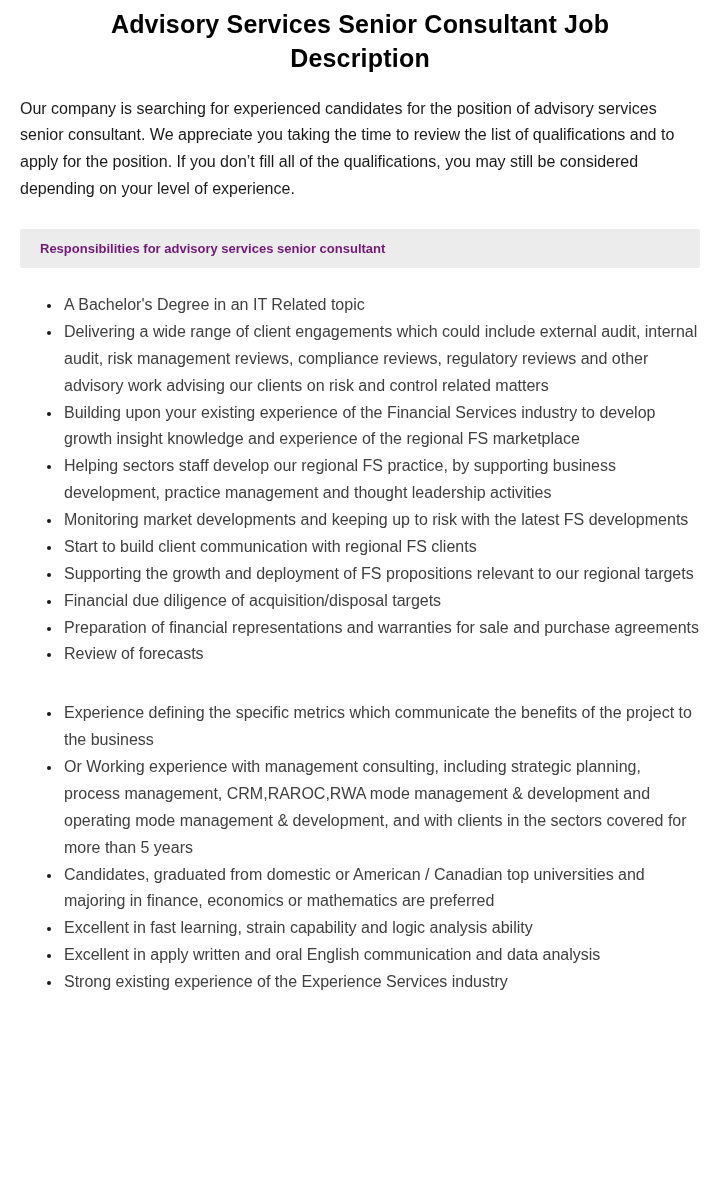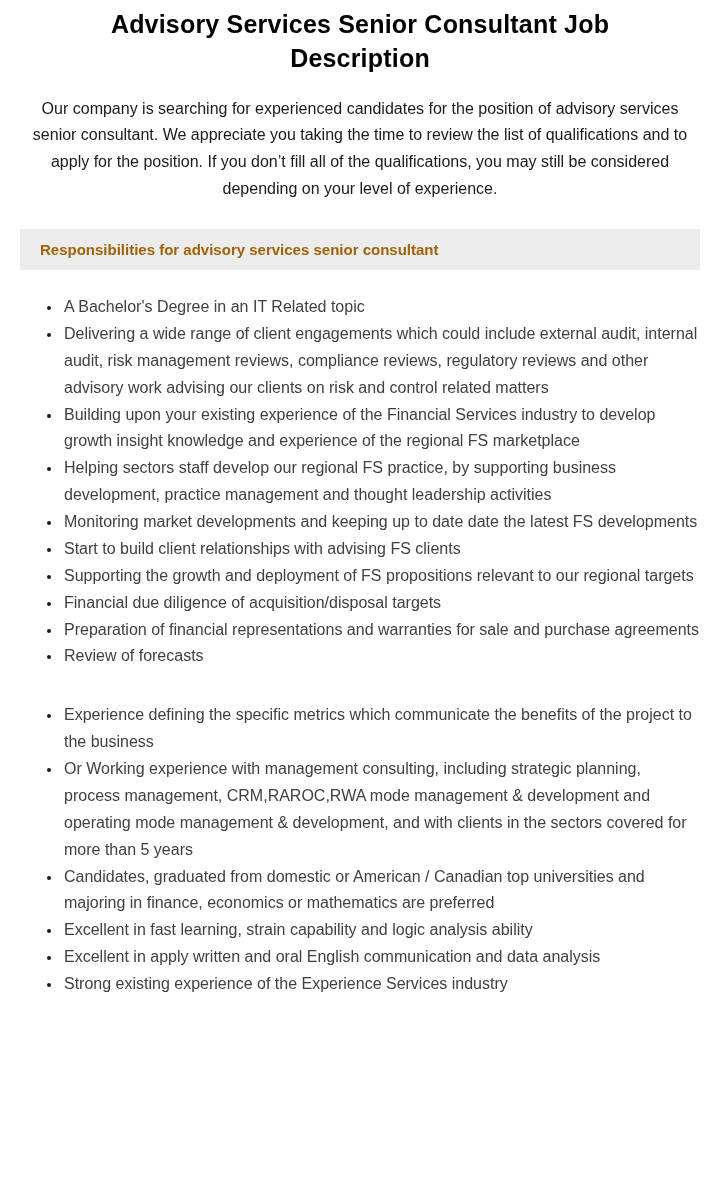--- a/index.html
+++ b/index.html
@@ -23,27 +23,26 @@
     color: #000000;
     padding: 4px 30px 0 30px;
     margin-bottom: 20px;
     letter-spacing: 0.2px;
   }
   p.intro {
     font-size: 16px;
     line-height: 1.68;
     color: #1a1a1a;
     margin-bottom: 26px;
-    text-align: center;
   }
   .section-heading {
     background: #ececec;
-    font-size: 15px;
+    font-size: 13px;
     font-weight: 700;
-    color: #a16207;
+    color: #701a75;
     padding: 12px 20px;
     border-radius: 2px;
     margin-bottom: 24px;
   }
   ul.bullet-list {
     list-style: disc outside;
     padding-left: 42px;
     margin-bottom: 32px;
   }
   ul.bullet-list li {
@@ -66,22 +65,22 @@
 
   <p class="intro">Our company is searching for experienced candidates for the position of advisory services senior consultant. We appreciate you taking the time to review the list of qualifications and to apply for the position. If you don’t fill all of the qualifications, you may still be considered depending on your level of experience.</p>
 
   <div class="section">
     <div class="section-heading">Responsibilities for advisory services senior consultant</div>
     <ul class="bullet-list">
       <li>A Bachelor's Degree in an IT Related topic</li>
       <li>Delivering a wide range of client engagements which could include external audit, internal audit, risk management reviews, compliance reviews, regulatory reviews and other advisory work advising our clients on risk and control related matters</li>
       <li>Building upon your existing experience of the Financial Services industry to develop growth insight knowledge and experience of the regional FS marketplace</li>
       <li>Helping sectors staff develop our regional FS practice, by supporting business development, practice management and thought leadership activities</li>
-      <li>Monitoring market developments and keeping up to date date the latest FS developments</li>
-      <li>Start to build client relationships with advising FS clients</li>
+      <li>Monitoring market developments and keeping up to risk with the latest FS developments</li>
+      <li>Start to build client communication with regional FS clients</li>
       <li>Supporting the growth and deployment of FS propositions relevant to our regional targets</li>
       <li>Financial due diligence of acquisition/disposal targets</li>
       <li>Preparation of financial representations and warranties for sale and purchase agreements</li>
       <li>Review of forecasts</li>
     </ul>
   </div>
 
   <div class="section">
     <ul class="bullet-list">
       <li>Experience defining the specific metrics which communicate the benefits of the project to the business</li>

